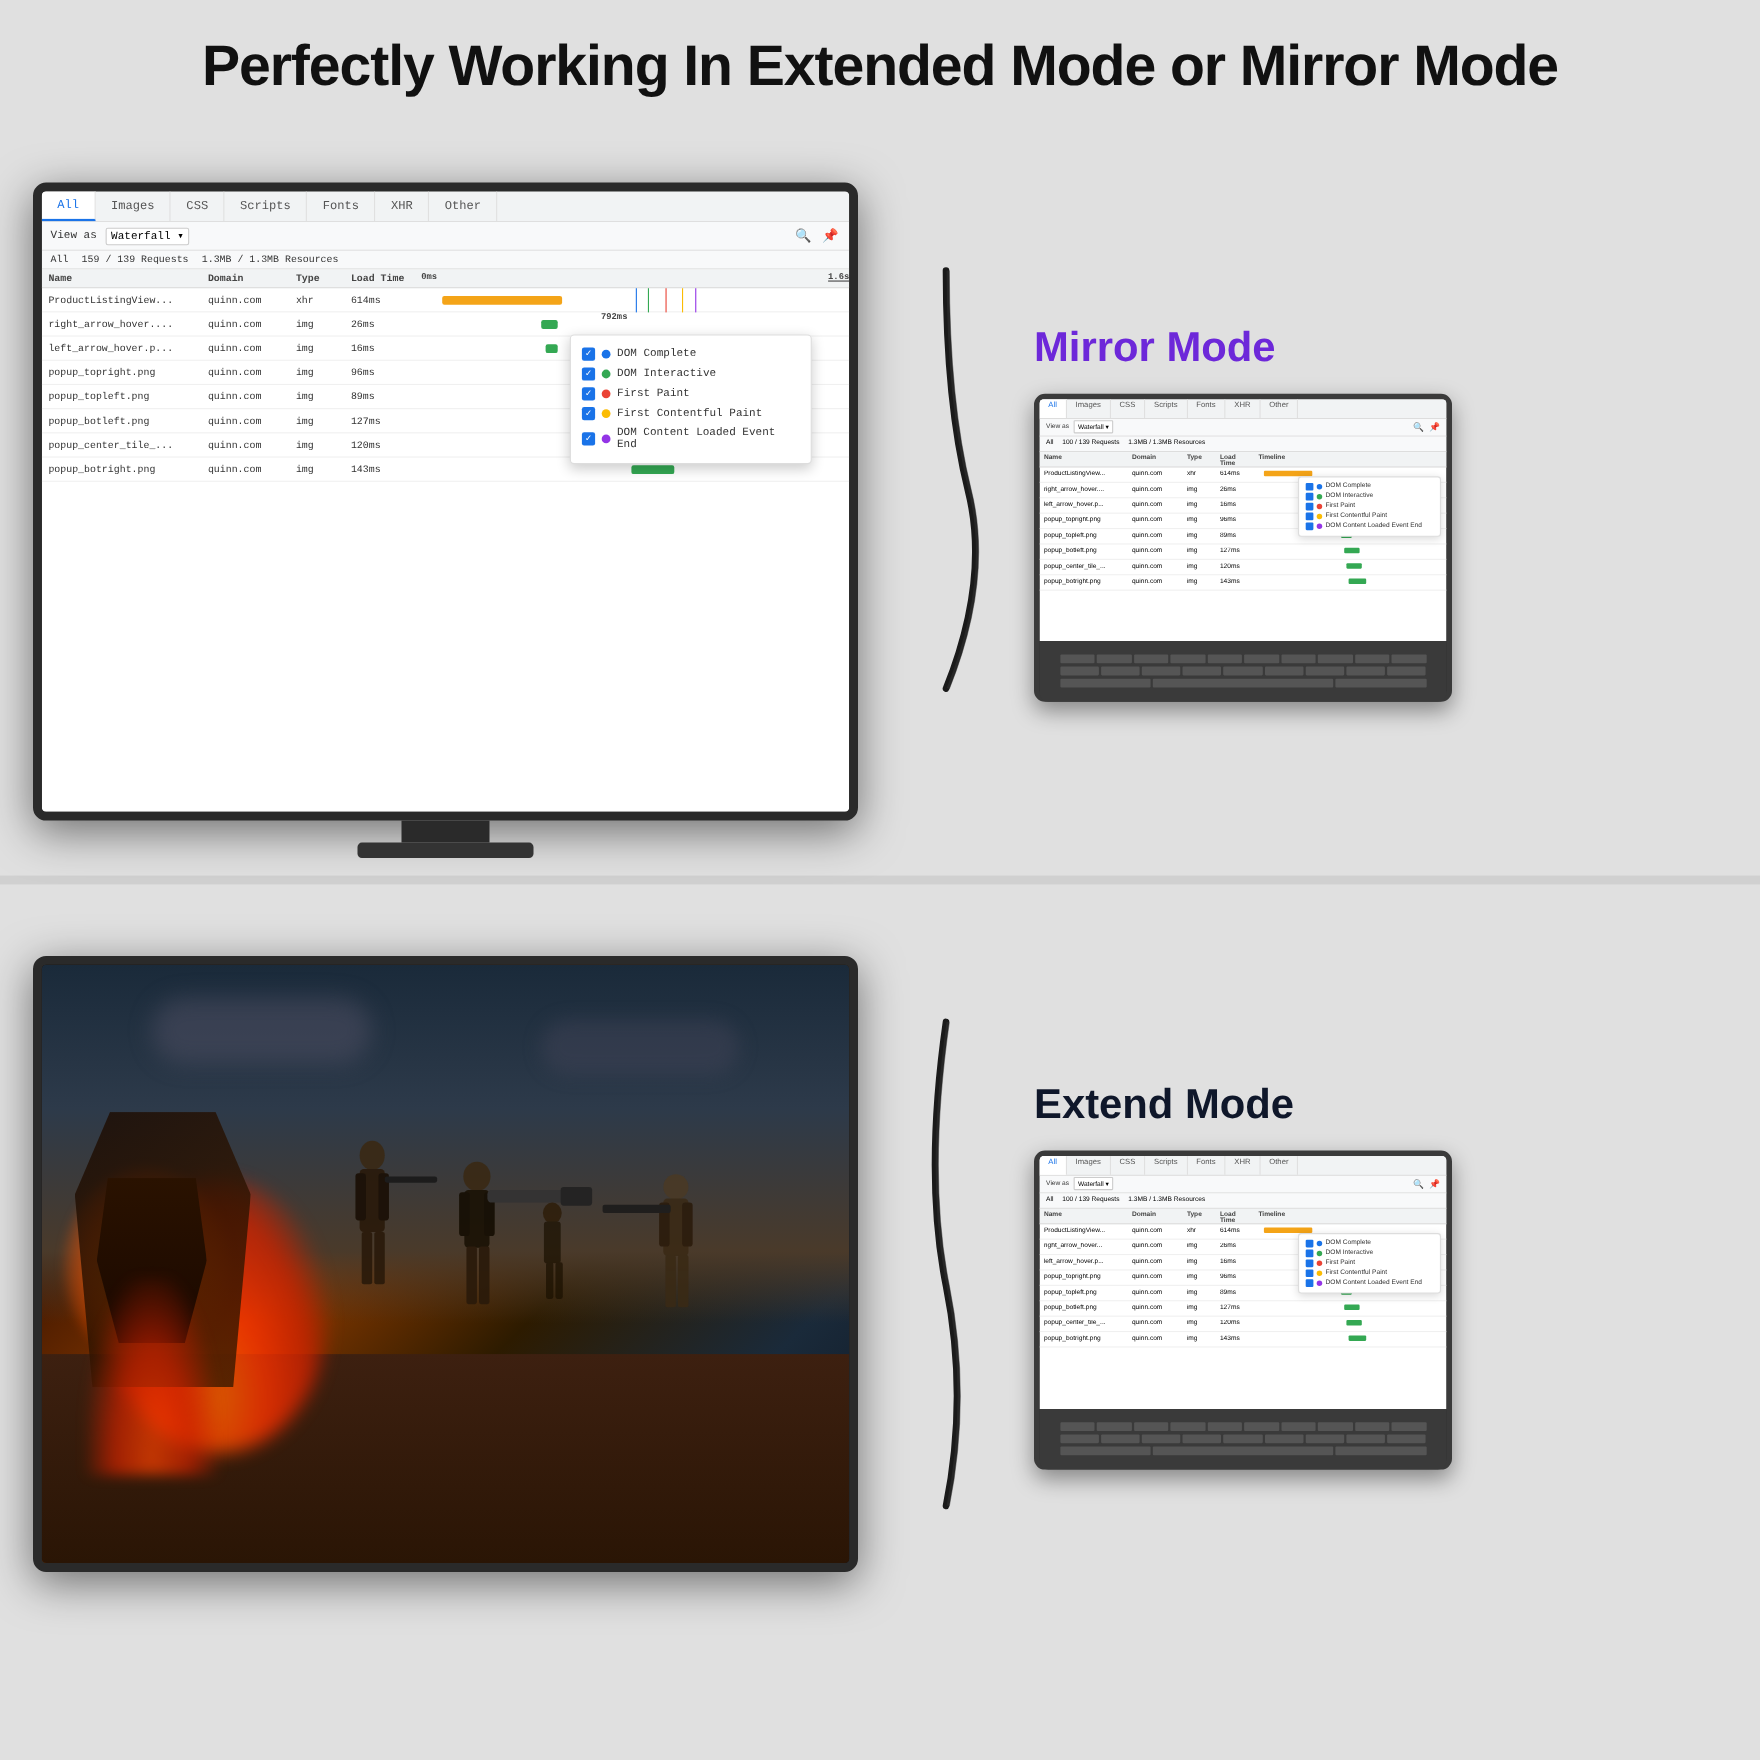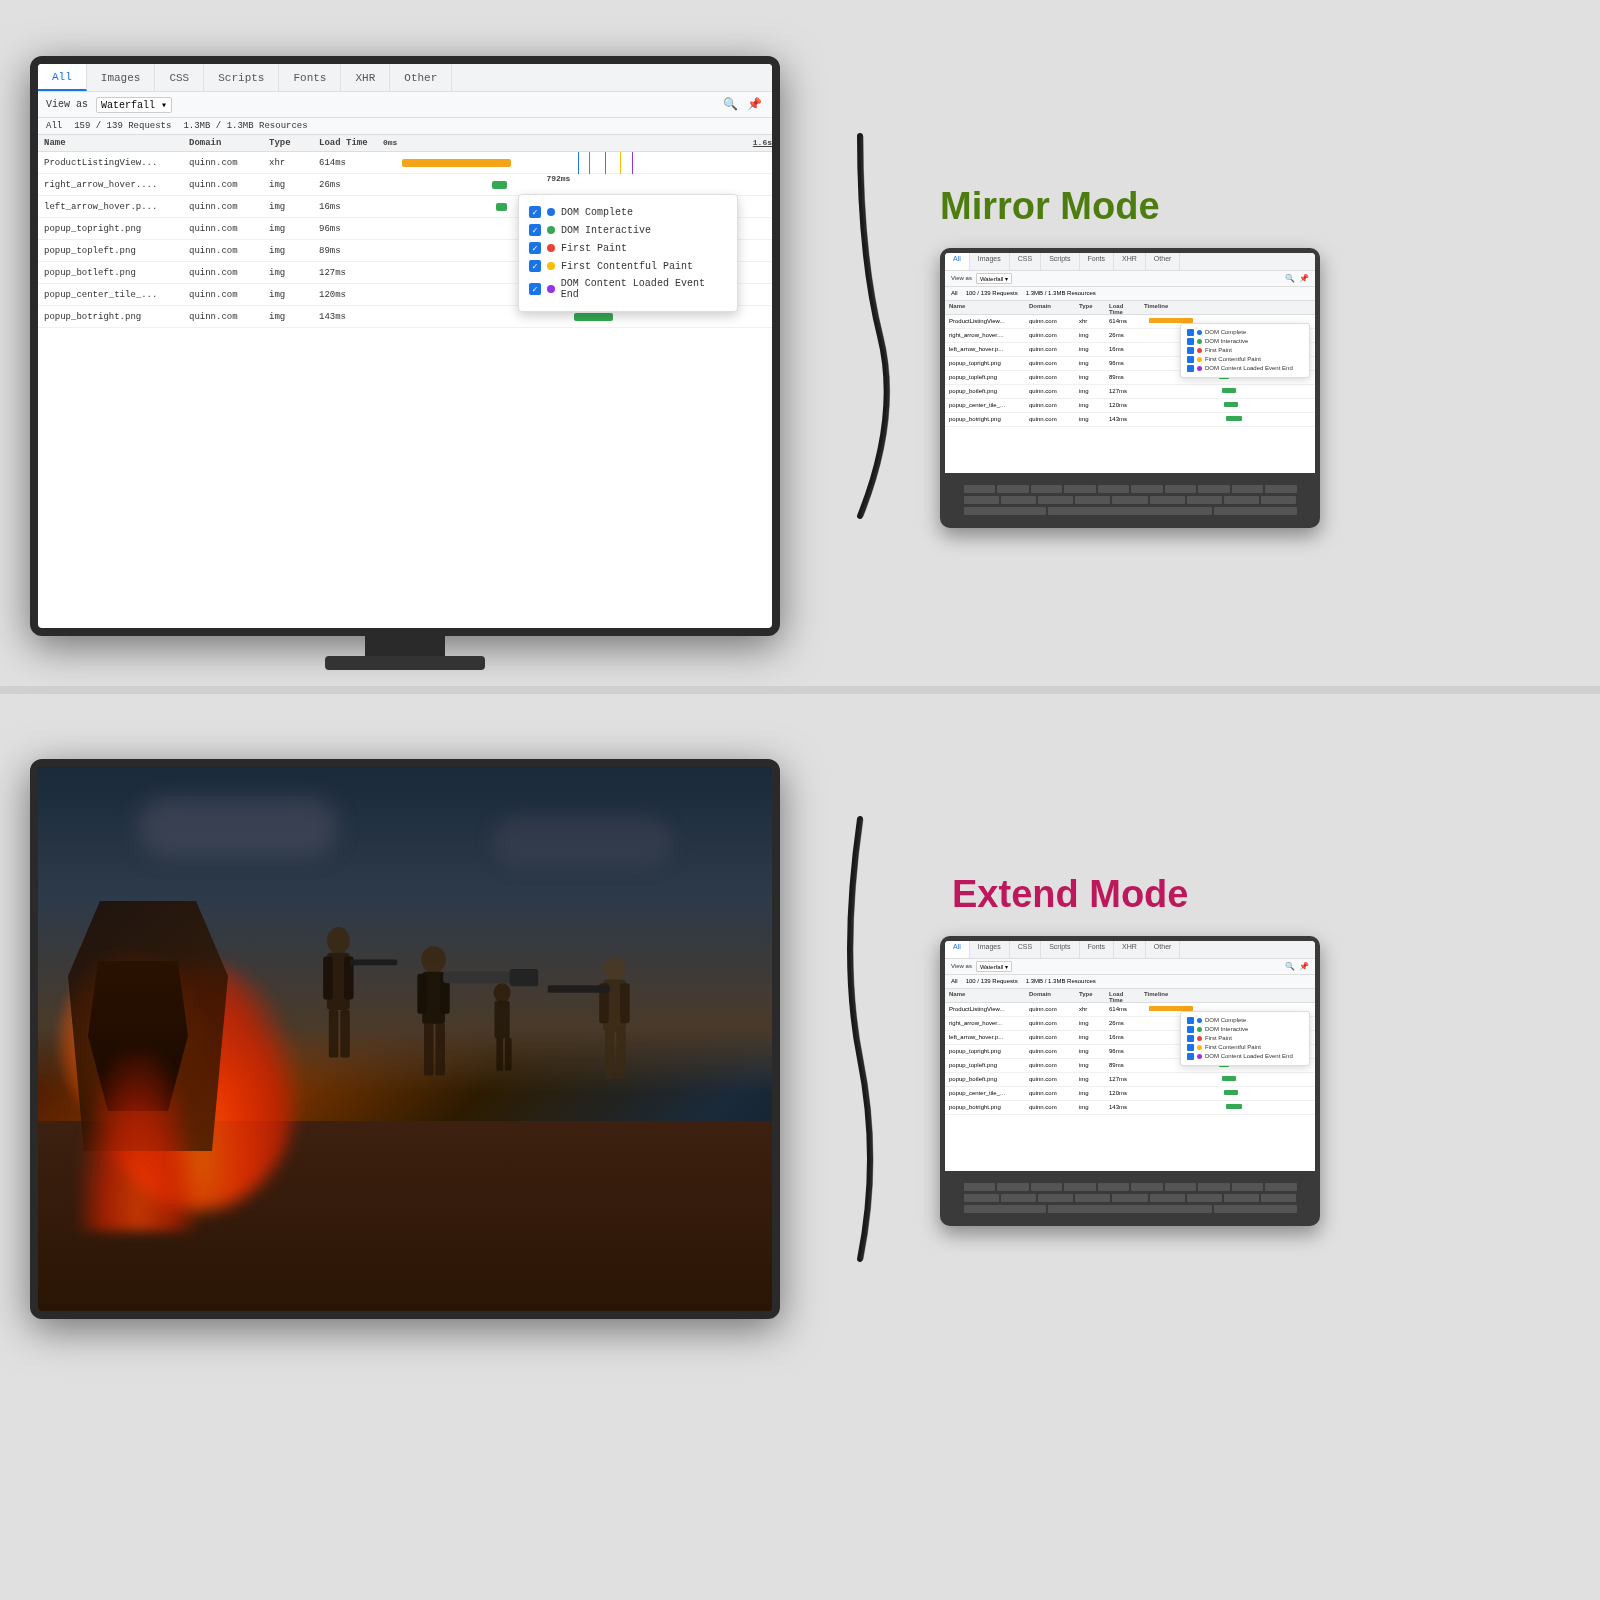--- a/index.html
+++ b/index.html
@@ -89,21 +89,21 @@
       display: flex;
       flex-direction: column;
       align-items: flex-start;
       gap: 20px;
       flex: 1;
     }
 
     .mirror-mode-label {
       font-size: 38px;
       font-weight: 700;
-      color: #4d7c0f;
+      color: #6d28d9;
       margin-top: 20px;
       text-align: right;
     }
 
     
     .small-device {
       width: 380px;
       height: 280px;
       background: #2a2a2a;
       border-radius: 10px;
@@ -264,23 +264,22 @@
     .bottom-right {
       display: flex;
       flex-direction: column;
       align-items: flex-start;
       gap: 20px;
       flex: 1;
     }
     .extend-mode-label {
       font-size: 38px;
       font-weight: 700;
-      color: #be185d;
+      color: #0f172a;
       margin-top: 20px;
-      margin-left: 12px;
     }
 
     
     .small-device-bottom {
       width: 380px;
       height: 290px;
       background: #2a2a2a;
       border-radius: 10px;
       border: 5px solid #3a3a3a;
       position: relative;
@@ -591,20 +590,21 @@
       width: 100%;
       height: 8px;
       background: #d0d0d0;
     }
   </style>
 </head>
 <body>
 
 <div style="width:1600px;height:1600px;background:#e0e0e0;">
 
+  <h1 class="main-title">Perfectly Working In Extended Mode or Mirror Mode</h1>
 
   <div style="height:6px;"></div>
 
   <div class="top-section">
 
     <div class="large-monitor">
       <div class="large-monitor-screen">
 
         <div class="devtools-ui">
 

